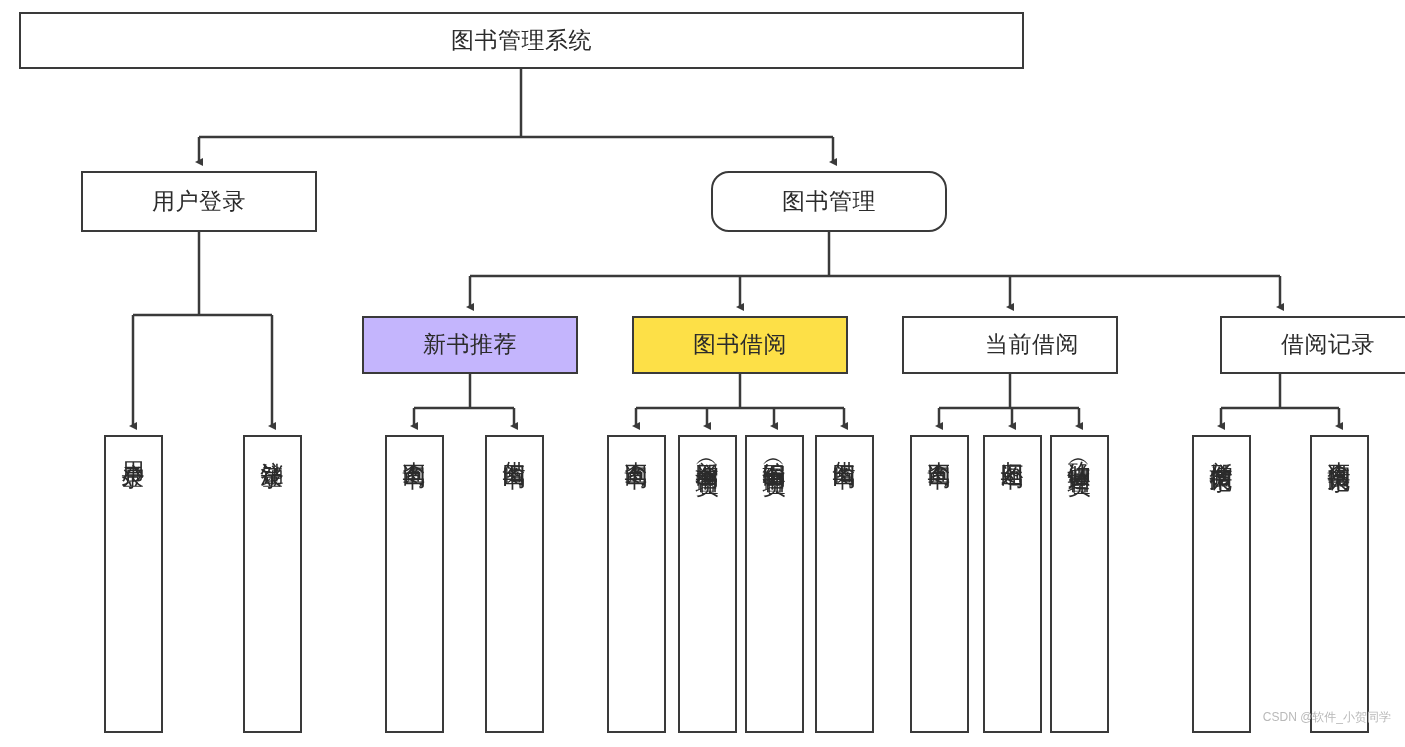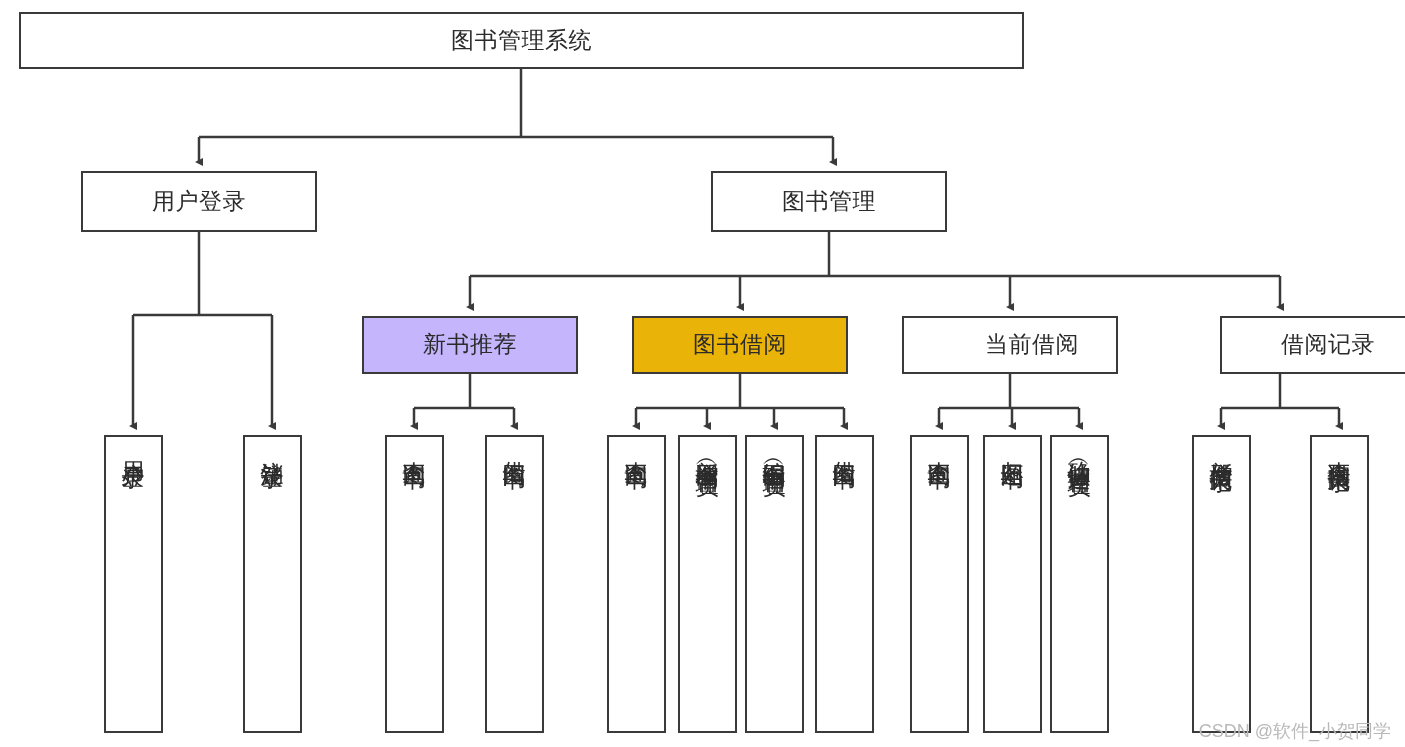--- a/index.html
+++ b/index.html
@@ -60,22 +60,22 @@
     writing-mode: vertical-rl;
     text-orientation: upright;
     font-size: 23px;
     line-height: 1.05;
     letter-spacing: 2px;
     white-space: nowrap;
   }
   .watermark {
     position: absolute;
     right: 14px;
-    bottom: 4px;
-    font-size: 18px;
+    bottom: 21px;
+    font-size: 12px;
     color: #b9b9b9;
     white-space: nowrap;
     z-index: 3;
     font-family: "Liberation Sans", "DejaVu Sans", sans-serif;
   }
 </style>
 </head>
 <body>
 
 <div id="canvas" style="background: rgb(255, 255, 255);">
@@ -130,28 +130,28 @@
     </g>
   </svg>
 
   <div class="node root horiz" style="left: 19px; top: 12px; width: 1005px; height: 57px; border-color: rgb(58, 58, 58); background: rgb(255, 255, 255); color: rgb(43, 43, 43);">
     <span class="label">图书管理系统</span>
   </div>
 
   <div class="node horiz" style="left: 81px; top: 171px; width: 236px; height: 61px; border-color: rgb(58, 58, 58); background: rgb(255, 255, 255); color: rgb(43, 43, 43);">
     <span class="label">用户登录</span>
   </div>
-  <div class="node horiz" style="left: 711px; top: 171px; width: 236px; height: 61px; border-color: rgb(58, 58, 58); background: rgb(255, 255, 255); color: rgb(43, 43, 43);">
+  <div class="node horiz" style="left: 711px; top: 171px; width: 236px; height: 61px; border-color: rgb(58, 58, 58); background: rgb(255, 255, 255); color: rgb(43, 43, 43); border-radius: 18px;">
     <span class="label">图书管理</span>
   </div>
 
   <div class="node horiz" style="left: 362px; top: 316px; width: 216px; height: 58px; border-color: rgb(58, 58, 58); background: #c4b5fd; color: rgb(43, 43, 43);">
     <span class="label">新书推荐</span>
   </div>
-  <div class="node horiz" style="left: 632px; top: 316px; width: 216px; height: 58px; border-color: rgb(58, 58, 58); background: #eab308; color: rgb(43, 43, 43);">
+  <div class="node horiz" style="left: 632px; top: 316px; width: 216px; height: 58px; border-color: rgb(58, 58, 58); background: #fde047; color: rgb(43, 43, 43);">
     <span class="label">图书借阅</span>
   </div>
   <div class="node horiz" style="left: 902px; top: 316px; width: 216px; height: 58px; border-color: rgb(58, 58, 58); background: rgb(255, 255, 255); color: rgb(43, 43, 43); padding-left: 44px;">
     <span class="label">当前借阅</span>
   </div>
   <div class="node horiz" style="left: 1172px; top: 316px; width: 216px; height: 58px; border-color: rgb(58, 58, 58); background: rgb(255, 255, 255); color: rgb(43, 43, 43); margin-left: 48px;">
     <span class="label">借阅记录</span>
   </div>
 
   <div class="node vert" style="left: 104px; top: 435px; width: 59px; height: 298px; border-color: rgb(58, 58, 58); background: rgb(255, 255, 255); color: rgb(43, 43, 43);">

